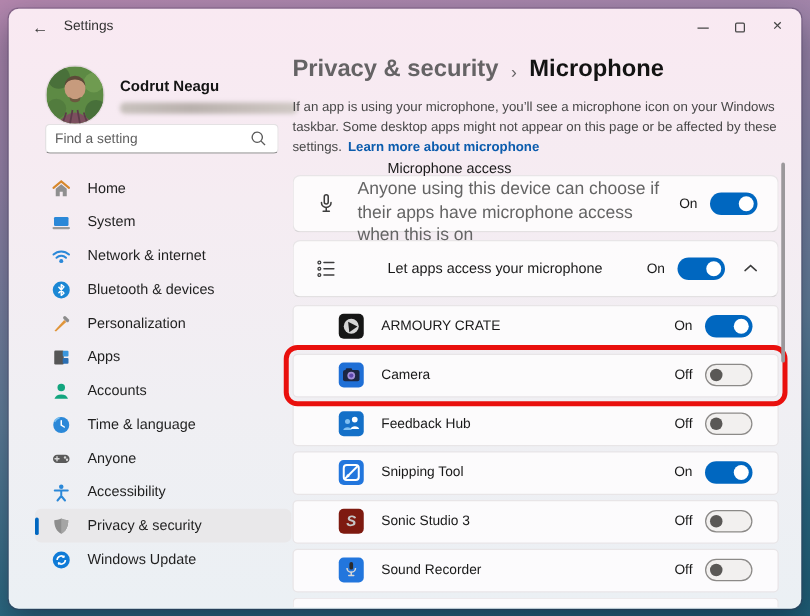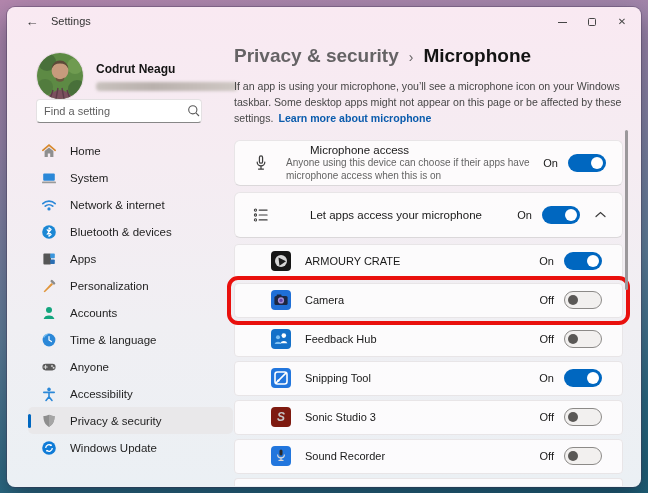--- a/index.html
+++ b/index.html
@@ -27,21 +27,21 @@
 
   
   .sidebar { position:absolute; top:30px; left:16px; width:215px; bottom:0; }
   .profile { position:absolute; top:16px; left:14px; display:flex; align-items:center; gap:13px; }
   .avatar { width:46px; height:46px; border-radius:50%; overflow:hidden; flex-shrink:0;
     box-shadow:0 0 0 1px rgba(0,0,0,.08); }
   .profile-name { font-size:12px; font-weight:bold; color:#141414; }
   .profile-email { margin-top:6px; width:142px; height:9px; border-radius:4px;
     background:linear-gradient(90deg,#c8c1bd,#b9b1ad 40%,#c4bcb8 70%,#cfc8c4); filter:blur(1.6px); }
 
-  .searchbox { position:absolute; top:62px; left:13px; width:166px; height:24px;
+  .searchbox { position:absolute; top:62px; left:13px; width:187px; height:24px;
     background:#fff; border:1px solid #e4e1e3; border-bottom:1px solid #878787;
     border-radius:4px; display:flex; align-items:center; padding:4px 7px; }
   .searchbox input { flex:1; border:none; outline:none; background:transparent;
     font-size:11px; color:#333; font-family:"Liberation Sans", sans-serif; }
   .searchbox input::placeholder { color:#5f5f5f; opacity:1; }
 
   .nav { position:absolute; top:100px; left:5px; right:5px; }
   .nav-item { position:relative; height:27px; display:flex; align-items:center; gap:13px;
     padding-left:13px; border-radius:5px; font-size:11.5px; color:#1f1f1f; }
   .nav-item.selected { background:#e9e8ea; }
@@ -61,21 +61,21 @@
   .intro { margin-top:12px; max-width:392px; font-size:10.6px; line-height:1.5; color:#474747; }
   .intro .link { color:#0b5cad; font-weight:bold; margin-left:2px; }
 
   .cards { margin-top:13px; }
   .card { height:46px; background:rgba(253,252,253,.92); border:1px solid #e8e5e7;
     border-bottom-color:#dbd8da; border-radius:6px; display:flex; align-items:center;
     padding:0 16px; margin-bottom:6px; }
   .card-icon { width:20px; height:18px; margin-right:15px; flex-shrink:0; }
   .card-text { flex:1; min-width:0; }
   .card-title { font-size:11.5px; color:#191919;padding-left:24px; }
-  .card-desc { font-size:10px; line-height:1.3; color:#646464; margin-top:0; max-width:294px; }
+  .card-desc { font-size:14px; line-height:1.3; color:#646464; margin-top:0; max-width:294px; }
   .state { font-size:11px; color:#191919; margin-right:10px; }
   .toggle { width:38px; height:18px; border-radius:9px; position:relative; flex-shrink:0; }
   .toggle.on { background:#0067c0; }
   .toggle.on .knob { position:absolute; right:3px; top:3px; width:12px; height:12px;
     border-radius:50%; background:#fff; }
   .toggle.off { background:#f2f0ef; border:1px solid #8c8a88; }
   .toggle.off .knob { position:absolute; left:3px; top:3px; width:10px; height:10px;
     border-radius:50%; background:#5a5856; }
   .chev { margin-left:15px; width:11px; height:7px; }
 
@@ -176,33 +176,33 @@
 
           <svg class="nav-icon" viewBox="0 0 16 16">
               <circle cx="8" cy="8" r="6.8" fill="#1b87d4"></circle>
               <path d="M5.8 5.4 L10.2 10.6 L8 12.3 V3.7 L10.2 5.4 L5.8 10.6" fill="none" stroke="#fff" stroke-width="1.1" stroke-linejoin="round"></path>
             </svg>
           <span>Bluetooth &amp; devices</span>
         </div>
         <div class="nav-item">
 
           <svg class="nav-icon" viewBox="0 0 16 16">
+              <path d="M10.8 3.2 L13 5.4" stroke="#8c8c8c" stroke-width="2.6" stroke-linecap="round"></path>
+              <path d="M2.6 13.6 L10.4 5 L12 6.6 L3.8 14.2 Z" fill="#e0953a"></path>
+            </svg>
+          <span>Personalization</span>
+        </div>
+        <div class="nav-item">
+
+          <svg class="nav-icon" viewBox="0 0 16 16">
               <rect x="2.4" y="2.4" width="7.6" height="11.2" rx="1" fill="#565656"></rect>
               <rect x="9.2" y="2.6" width="4.6" height="4.6" rx="0.8" fill="#3a96dd"></rect>
               <rect x="9.2" y="8.4" width="4.6" height="4.6" rx="0.8" fill="#2b6fb3"></rect>
             </svg>
           <span>Apps</span>
-        </div>
-        <div class="nav-item">
-
-          <svg class="nav-icon" viewBox="0 0 16 16">
-              <path d="M10.8 3.2 L13 5.4" stroke="#8c8c8c" stroke-width="2.6" stroke-linecap="round"></path>
-              <path d="M2.6 13.6 L10.4 5 L12 6.6 L3.8 14.2 Z" fill="#e0953a"></path>
-            </svg>
-          <span>Personalization</span>
         </div>
         <div class="nav-item">
 
           <svg class="nav-icon" viewBox="0 0 16 16">
               <circle cx="8" cy="5" r="3" fill="#13a57e"></circle>
               <path d="M2.6 14 a5.6 4.6 0 0 1 10.8 0 Z" fill="#13a57e"></path>
             </svg>
           <span>Accounts</span>
         </div>
         <div class="nav-item">

